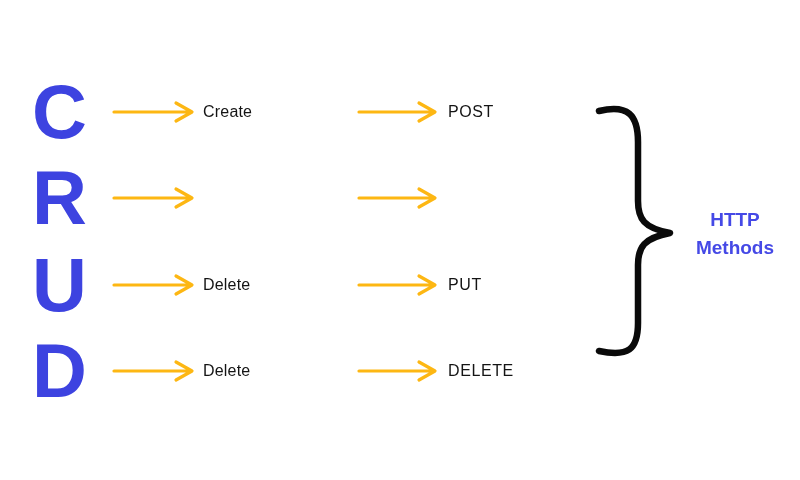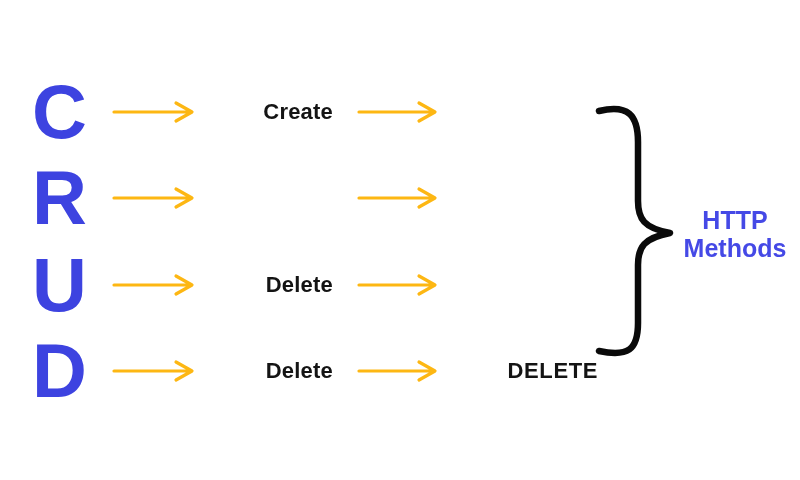--- a/index.html
+++ b/index.html
@@ -41,23 +41,23 @@
     stroke: currentColor;
     stroke-width: 3.2;
     fill: none;
     stroke-linecap: round;
     stroke-linejoin: round;
   }
   .word, .method {
     position: absolute;
     top: 29px; height: 32px;
     line-height: 32px;
-    text-align: right;
-    font-size: 22px;
-    font-weight: 700;
+    text-align: left;
+    font-size: 16px;
+    font-weight: 400;
     color: var(--text-black, #141414);
   }
   .word { left: 203px; width: 130px; letter-spacing: 0.2px; }
   .method { left: 448px; width: 150px; letter-spacing: 0.6px; }
   .brace {
     position: absolute;
     left: 592px; top: 102px;
     width: 88px; height: 258px;
     color: var(--brace-black, #0a0a0a);
   }
@@ -66,40 +66,41 @@
     stroke-width: 6.5;
     fill: none;
     stroke-linecap: round;
     stroke-linejoin: round;
   }
   .annotation {
     position: absolute;
     left: 672px; top: 206px;
     width: 126px;
     text-align: center;
-    font-size: 25px;
+    font-size: 19px;
     font-weight: 800;
     line-height: 28px;
     color: var(--accent-blue, #4549E6);
   }
 </style>
 </head>
 <body>
 
 <div class="canvas">
 
   <div class="row" style="top:67px">
     <div class="letter">C</div>
     <svg class="arrow a1" viewBox="0 0 88 24" aria-hidden="true">
         <path d="M2,12 H78 M64,3 L80,12 L64,21"></path>
       </svg>
     <div class="word">Create</div>
     <svg class="arrow a2" viewBox="0 0 86 24" aria-hidden="true">
         <path d="M2,12 H76 M62,3 L78,12 L62,21"></path>
       </svg>
+    <div class="method">POST</div>
   </div>
 
   <div class="row" style="top:153px">
     <div class="letter">R</div>
     <svg class="arrow a1" viewBox="0 0 88 24" aria-hidden="true">
         <path d="M2,12 H78 M64,3 L80,12 L64,21"></path>
       </svg>
     <svg class="arrow a2" viewBox="0 0 86 24" aria-hidden="true">
         <path d="M2,12 H76 M62,3 L78,12 L62,21"></path>
       </svg>
@@ -107,20 +108,21 @@
 
   <div class="row" style="top:240px">
     <div class="letter">U</div>
     <svg class="arrow a1" viewBox="0 0 88 24" aria-hidden="true">
         <path d="M2,12 H78 M64,3 L80,12 L64,21"></path>
       </svg>
     <div class="word">Delete</div>
     <svg class="arrow a2" viewBox="0 0 86 24" aria-hidden="true">
         <path d="M2,12 H76 M62,3 L78,12 L62,21"></path>
       </svg>
+    <div class="method">PUT</div>
   </div>
 
   <div class="row" style="top:326px">
     <div class="letter">D</div>
     <svg class="arrow a1" viewBox="0 0 88 24" aria-hidden="true">
         <path d="M2,12 H78 M64,3 L80,12 L64,21"></path>
       </svg>
     <div class="word">Delete</div>
     <svg class="arrow a2" viewBox="0 0 86 24" aria-hidden="true">
         <path d="M2,12 H76 M62,3 L78,12 L62,21"></path>

